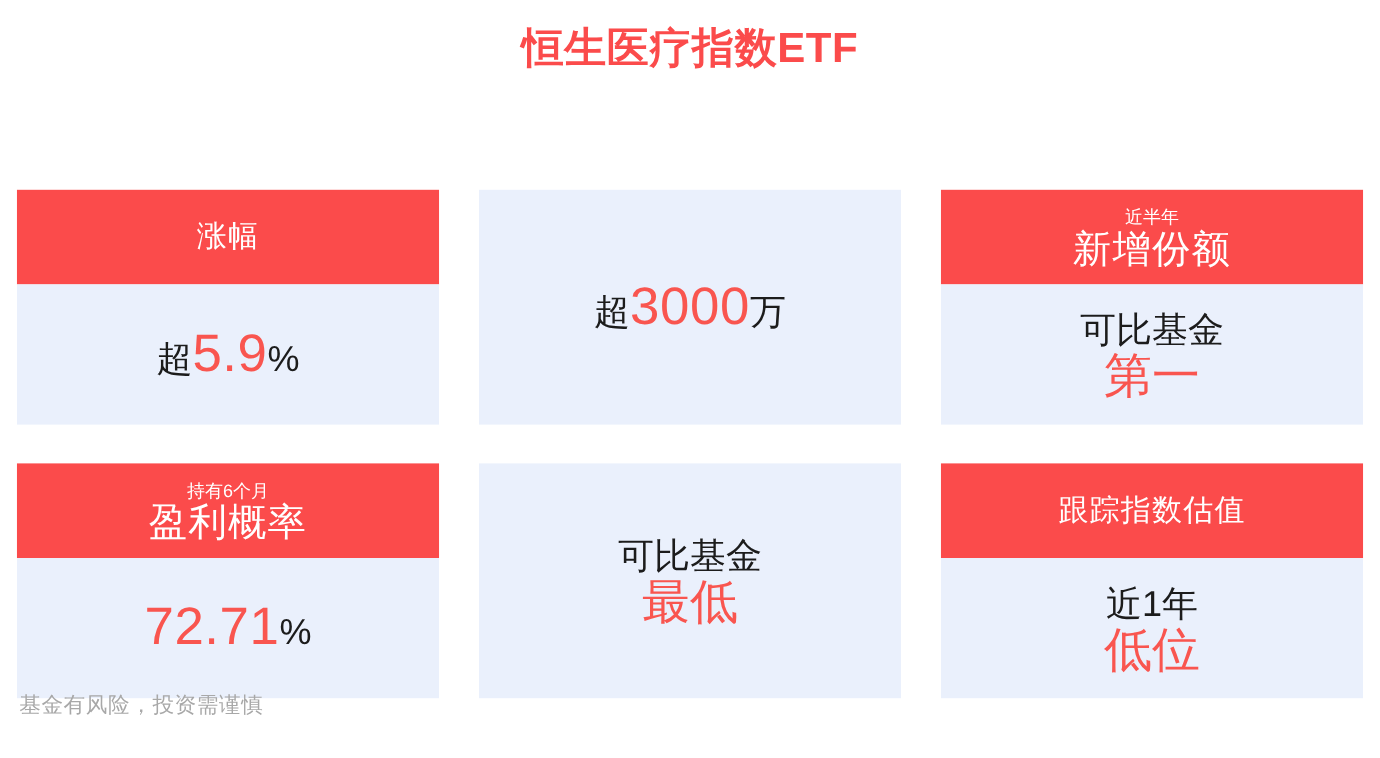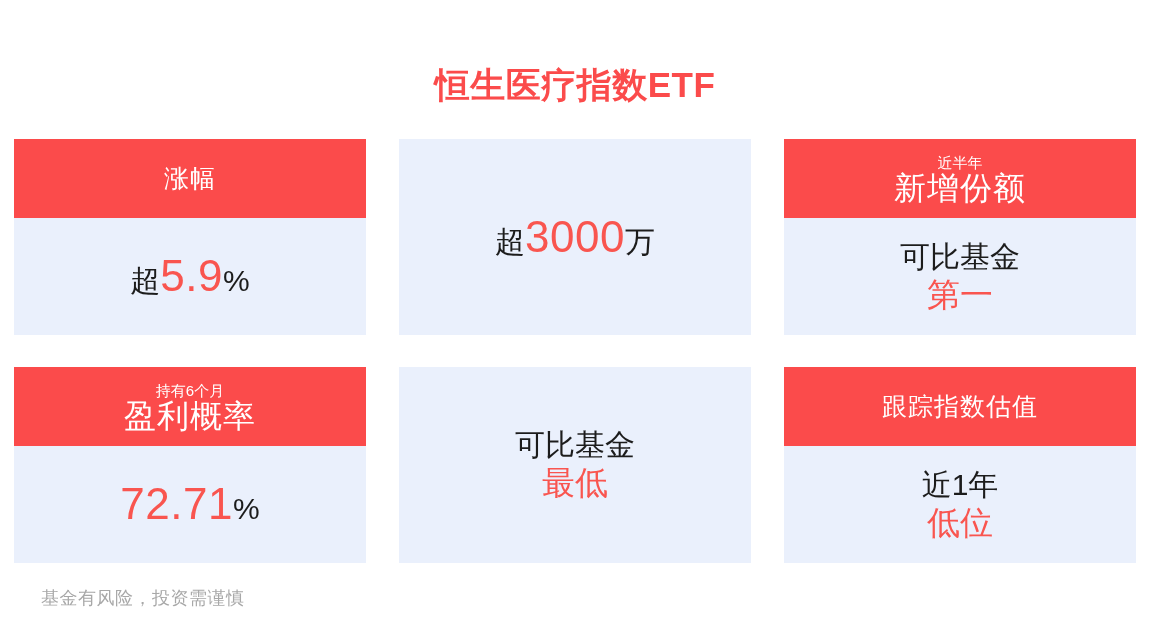--- a/index.html
+++ b/index.html
@@ -12,41 +12,40 @@
     background: #ffffff;
     font-family: "Liberation Sans", "DejaVu Sans", sans-serif;
     overflow: hidden;
     position: relative;
   }
 
   
   .header {
     padding-top: 18px;
     text-align: center;
-    margin-top: 44px;
   }
   .title {
     color: #fb4b4b;
     font-size: 35px;
     font-weight: bold;
     line-height: 46px;
     letter-spacing: 0.5px;
   }
   .subtitle {
     color: #fb4b4b;
     font-size: 25px;
     line-height: 36px;
     letter-spacing: 0.5px;
   }
 
   
   .grid {
     position: absolute;
     left: 14px;
-    top: 139px;
+    top: 158px;
     width: 1014px;
     display: grid;
     grid-template-columns: repeat(3, 352px);
     grid-template-rows: 196px 196px;
     column-gap: 33px;
     row-gap: 32px;
   }
   .card {
     display: flex;
     flex-direction: column;
@@ -108,36 +107,35 @@
     line-height: 40px;
   }
   
   .stack-top {
     color: #1c1c1c;
     font-size: 30px;
     line-height: 36px;
   }
   .stack-bot {
     color: #f9554f;
-    font-size: 33px;
+    font-size: 40px;
     line-height: 40px;
   }
 
   
   .footer {
     position: absolute;
     left: 0;
     right: 0;
     bottom: 10px;
     height: 48px;
     padding: 0 16px;
     display: flex;
-    align-items: center;
+    align-items: flex-start;
     justify-content: space-between;
-    margin-left: 25px;
   }
   .disclaimer {
     color: #a8a8a8;
     font-size: 18px;
     line-height: 26px;
     letter-spacing: 0.5px;
   }
   .credit {
     text-align: right;
     color: #b4b4b4;

